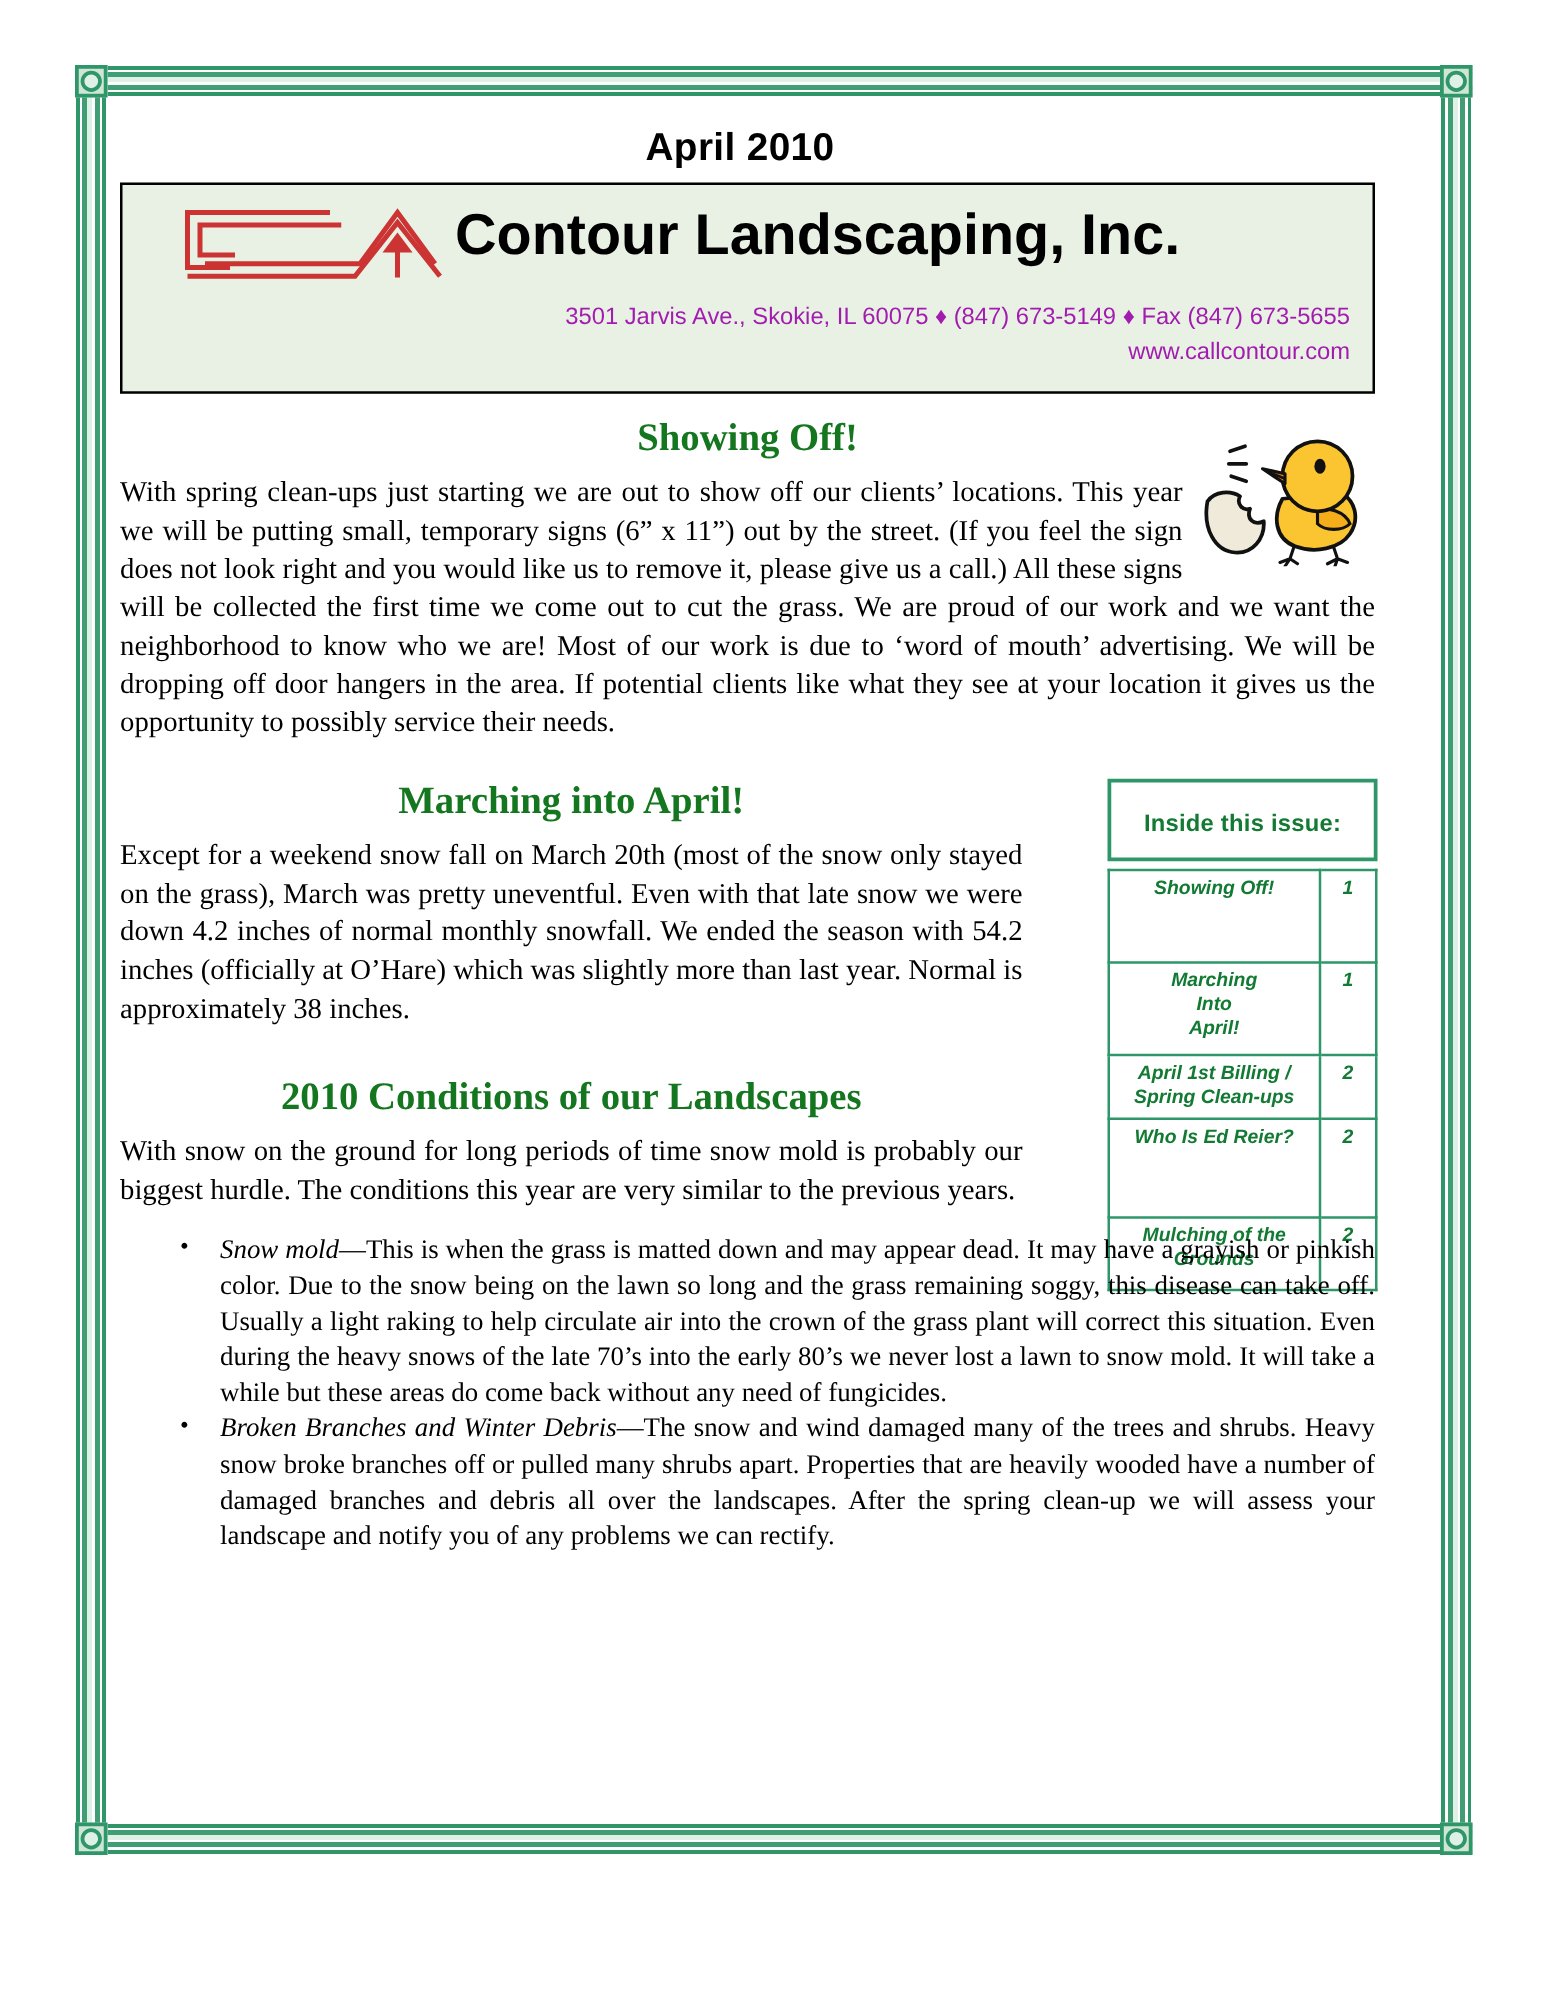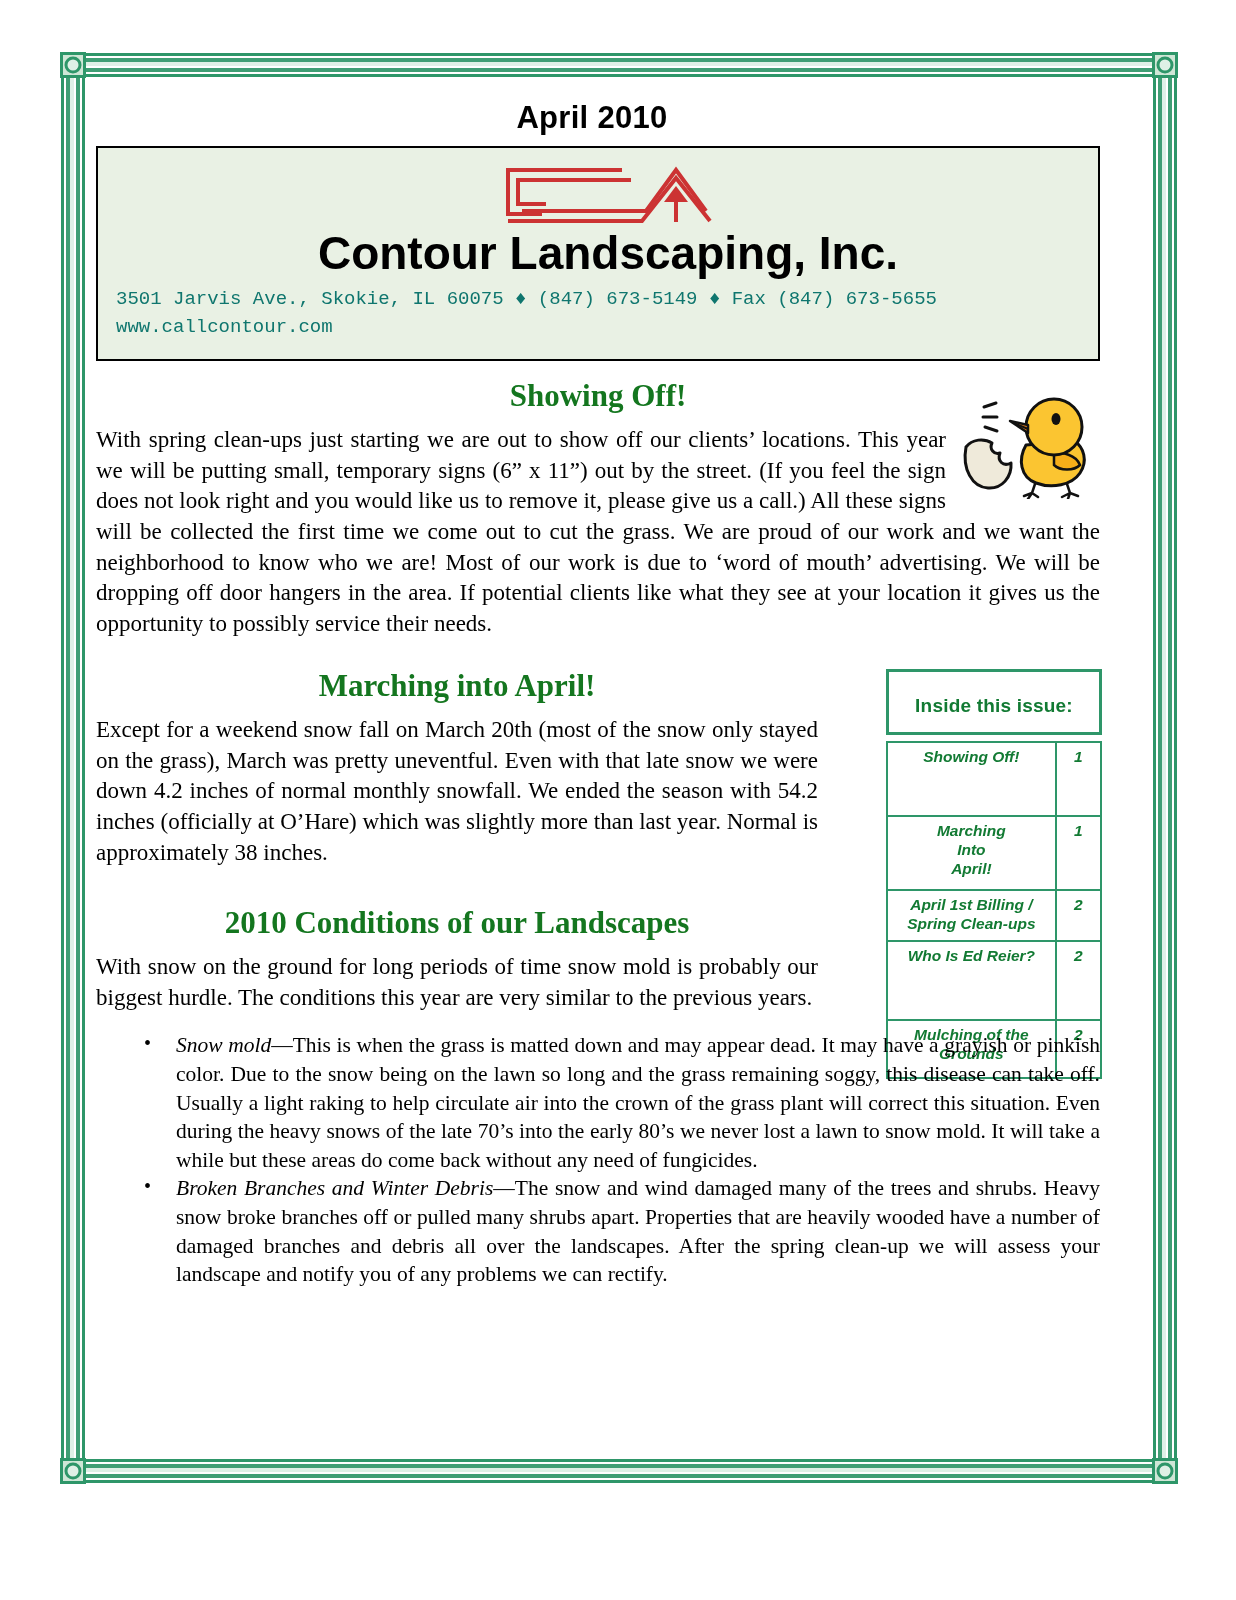--- a/index.html
+++ b/index.html
@@ -92,43 +92,41 @@
 
   
   .masthead {
     border: 2px solid #000000;
     background: #e9f1e4;
     padding: 16px 18px 18px 18px;
     margin-bottom: 18px;
   }
   .mast-top {
     display: flex;
-    align-items: center;
     justify-content: flex-start;
     padding-left: 20px;
-    flex-direction: column;
   }
   .logo-mark {
     width: 220px; height: 66px;
     flex: 0 0 auto;
     margin-right: 8px;
   }
   .company-name {
     font-family: "Liberation Sans", sans-serif;
     font-weight: bold;
     font-size: 46px;
     color: #000000;
     line-height: 1;
     white-space: nowrap;
   }
   .mast-contact {
-    text-align: left;
-    font-family: Liberation Mono, monospace;
+    text-align: right;
+    font-family: Liberation Sans, sans-serif;
     font-size: 19px;
-    color: #0f766e;
+    color: #a21caf;
     margin-top: 10px;
     line-height: 1.45;
   }
 
   
   h2.section-title {
     font-family: "Liberation Serif", serif;
     font-weight: bold;
     font-size: 31px;
     color: #14761f;

